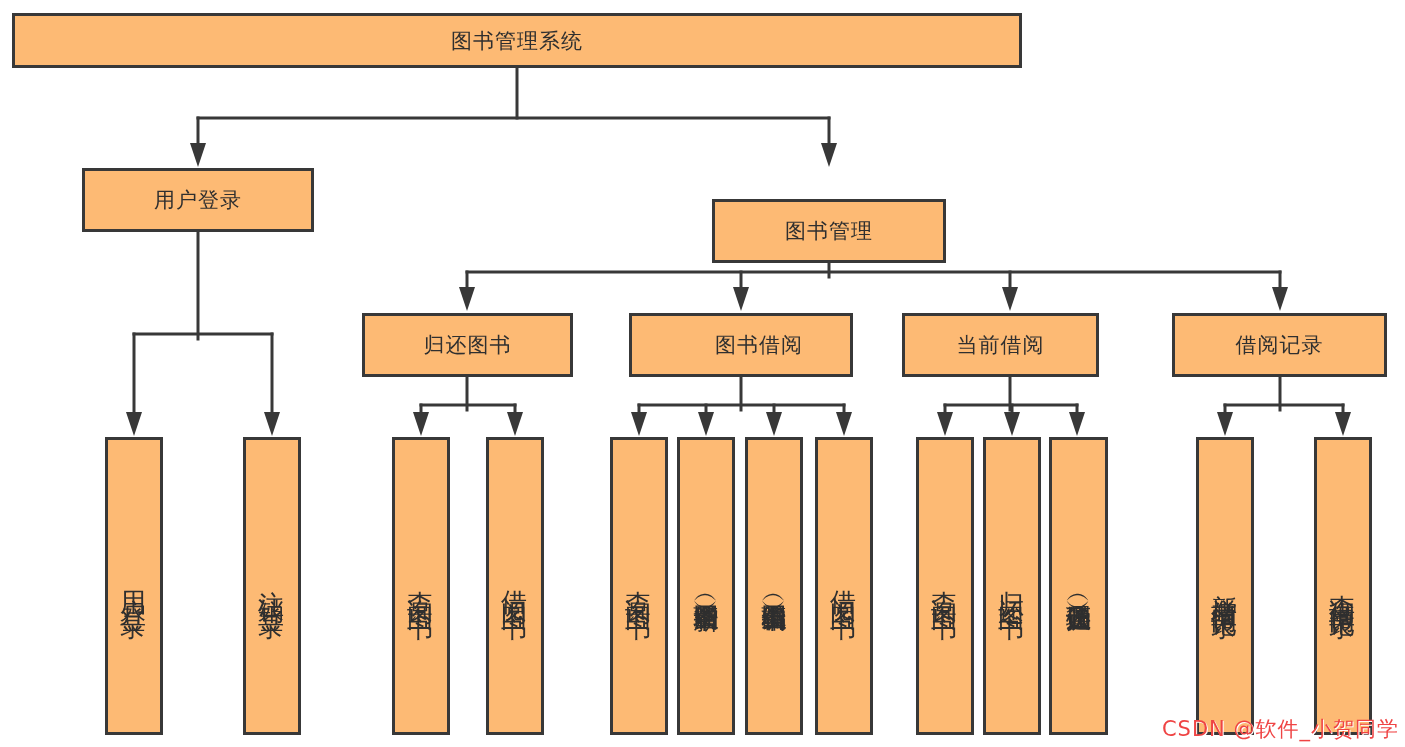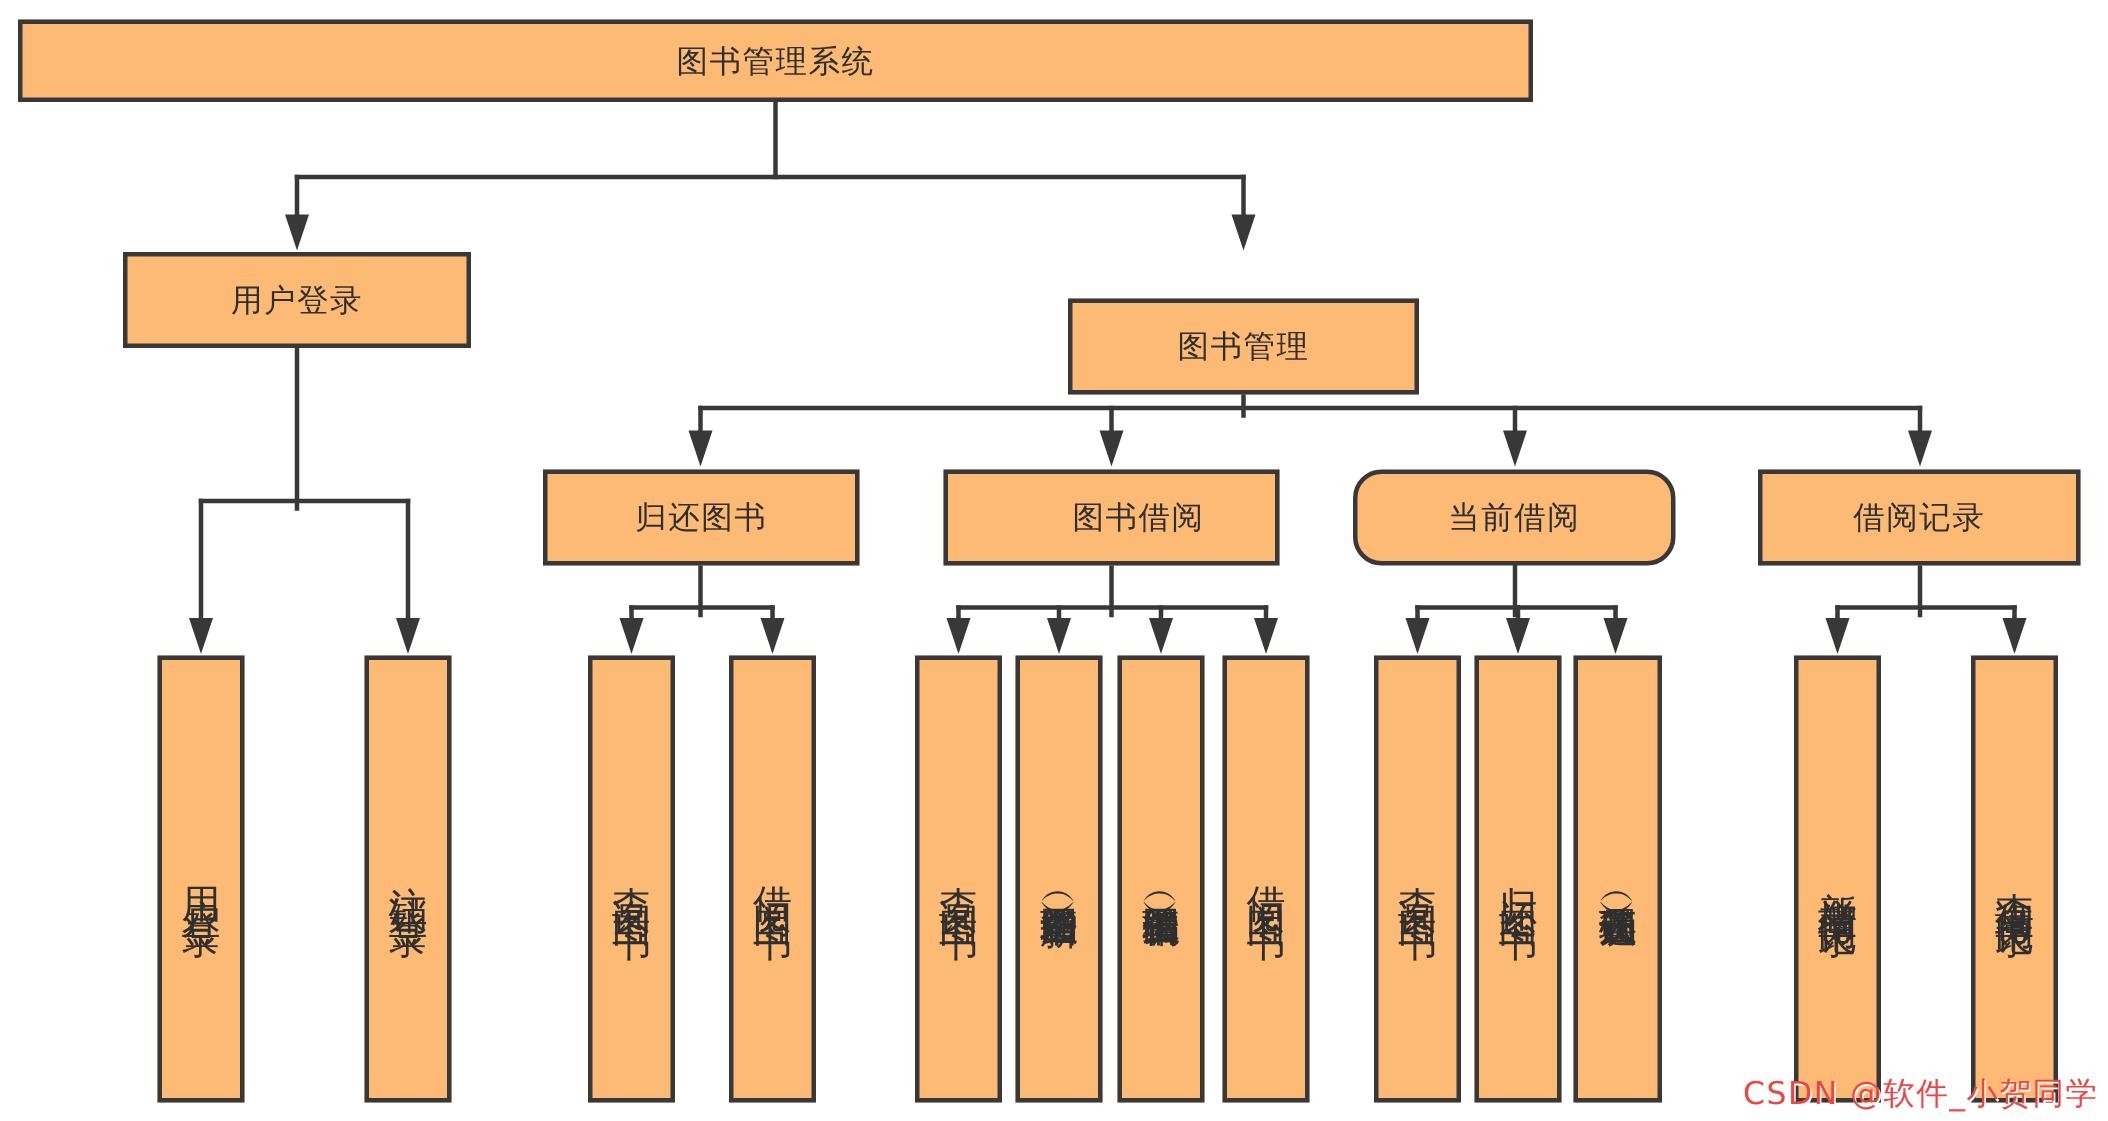--- a/index.html
+++ b/index.html
@@ -28,21 +28,21 @@
   }
   .h{font-size:21px;letter-spacing:1px;}
   
   .n-root{left:12px;top:13px;width:1010px;height:55px;}
   
   .n-login{left:82px;top:168px;width:232px;height:64px;}
   .n-mgmt{left:712px;top:168px;width:234px;height:64px;margin-top:31px;}
   
   .n-rec{left:362px;top:313px;width:211px;height:64px;}
   .n-bor{left:629px;top:313px;width:224px;height:64px;padding-left:36px;}
-  .n-cur{left:902px;top:313px;width:215px;height:64px;border-radius:19px;}
+  .n-cur{left:902px;top:313px;width:197px;height:64px;}
   .n-hist{left:1172px;top:313px;width:215px;height:64px;}
   
   .leaf{top:437px;width:58px;height:298px;}
   .leaf .vtxt{
     writing-mode:vertical-rl;
     text-orientation:mixed;
     white-space:nowrap;
     font-size:26px;
     color:var(--text);
   }

